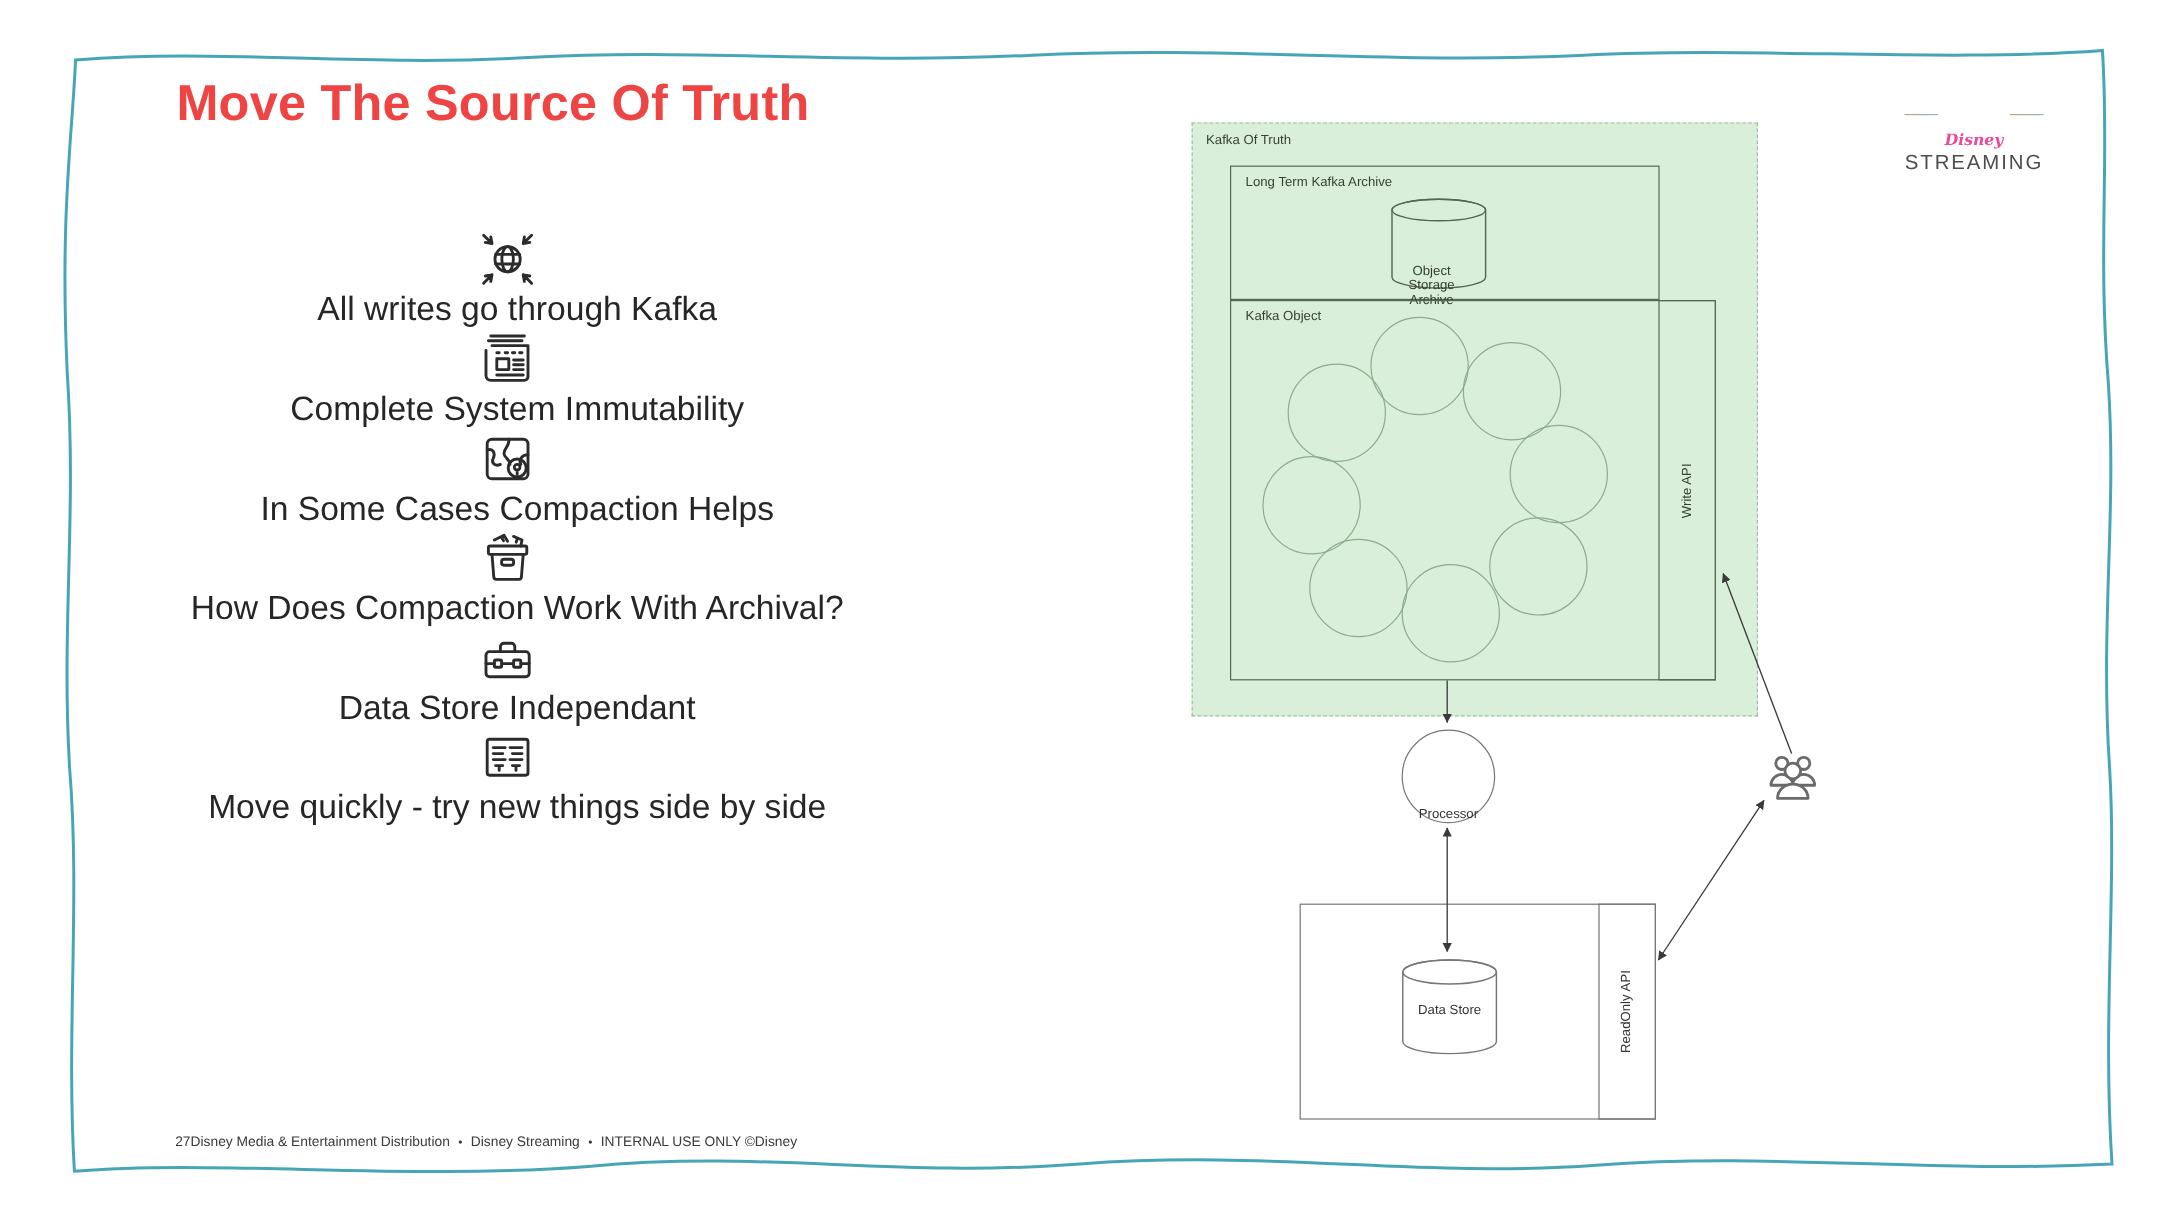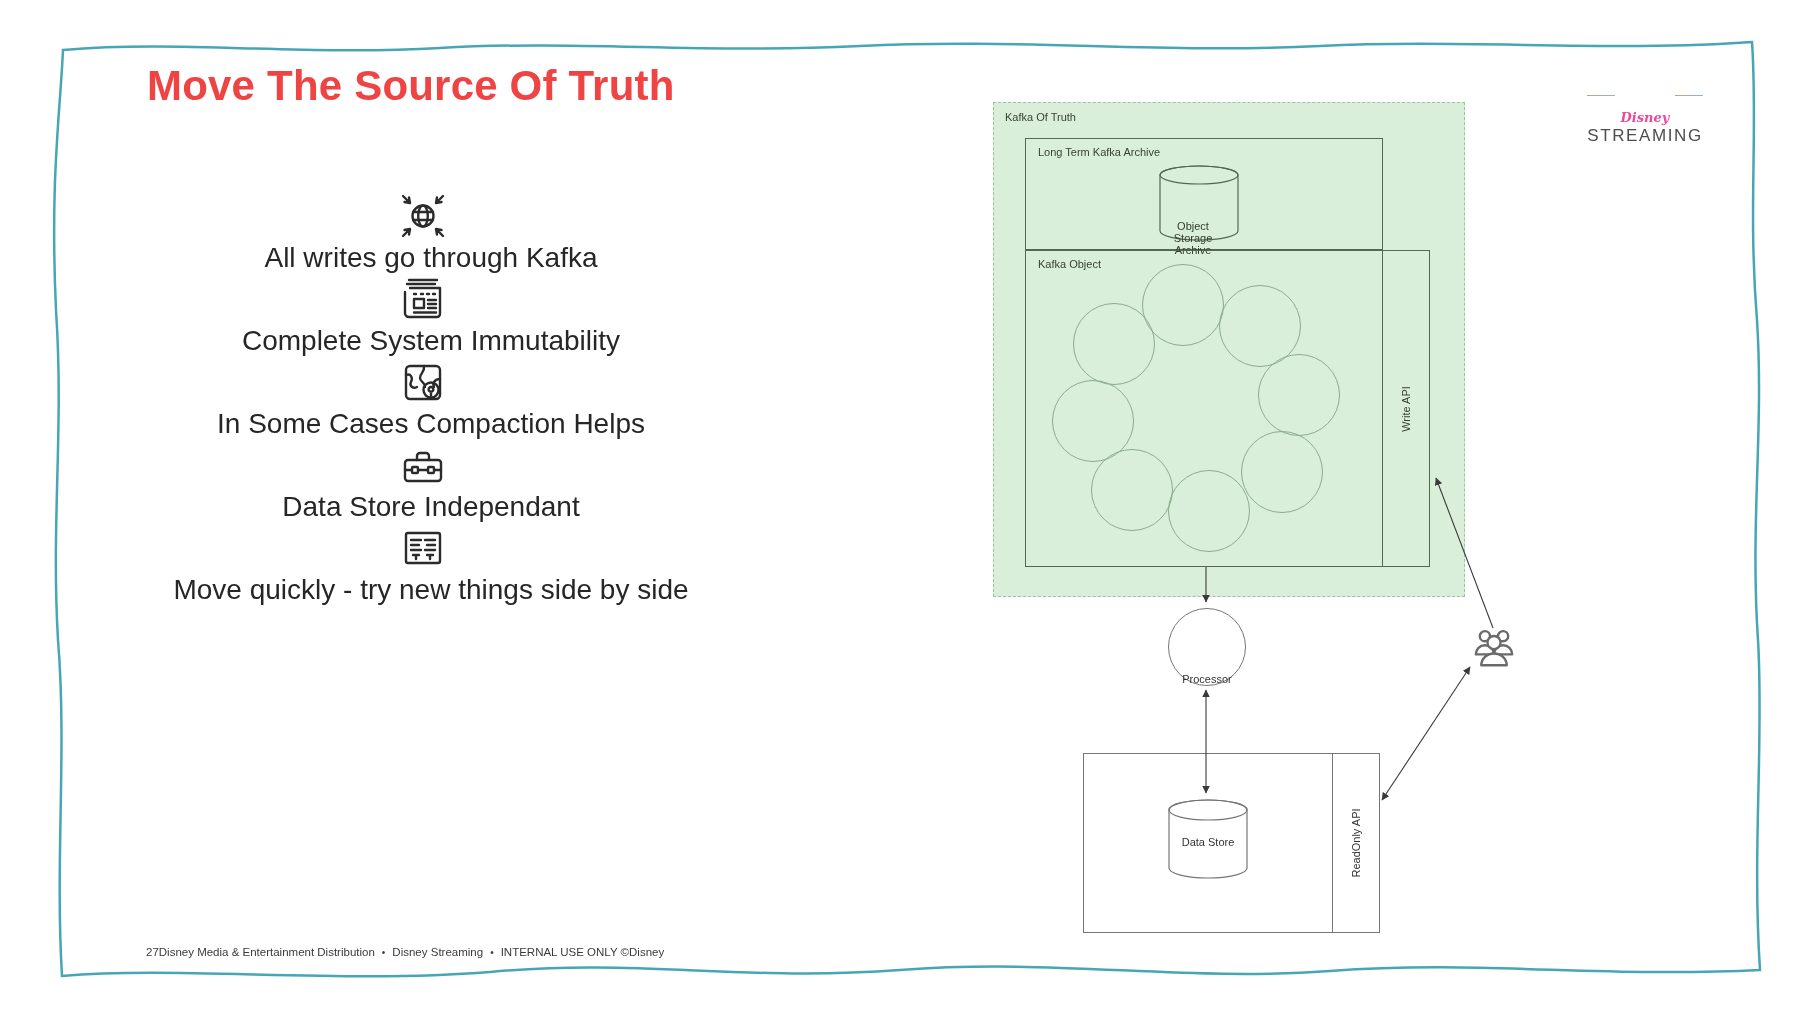--- a/index.html
+++ b/index.html
@@ -97,20 +97,32 @@
           <path d="M8 18 c5 -2 7 3 5 7 c-2 4 2 7 6 5"></path>
           <path d="M26 9 c1 6 -4 7 -4 12 c0 4 5 4 5 9"></path>
           <path d="M42 22 c-5 0 -8 4 -6 8"></path>
           <circle cx="33" cy="33" r="7.5"></circle>
           <path d="M33 30 a2.4 2.4 0 1 1 -0.1 0 M33 34.5 l0 4"></path>
         </svg>
       </span>
       <span class="bullet-label">In Some Cases Compaction Helps</span>
     </div>
 
+    <div class="bullet-row">
+      <span class="bullet-icon">
+        <svg width="50" height="50" viewBox="0 0 50 50">
+          <path d="M14 10 l8 -4 3 5 M30 7 l7 3 -1 5"></path>
+          <path d="M20 8 l1.6 2.6 M33 9 l-0.8 2.8"></path>
+          <rect x="9" y="15" width="32" height="7" rx="1.5"></rect>
+          <path d="M12 22 l1.5 19 a2 2 0 0 0 2 1.8 h19 a2 2 0 0 0 2 -1.8 l1.5 -19"></path>
+          <rect x="20" y="26" width="10" height="5" rx="2"></rect>
+        </svg>
+      </span>
+      <span class="bullet-label">How Does Compaction Work With Archival?</span>
+    </div>
 
     <div class="bullet-row">
       <span class="bullet-icon">
         <svg width="50" height="50" viewBox="0 0 50 50">
           <path d="M19 20 v-4 a3 3 0 0 1 3 -3 h6 a3 3 0 0 1 3 3 v4"></path>
           <rect x="7" y="20" width="36" height="21" rx="3"></rect>
           <path d="M7 30 h7 M20 30 h10 M36 30 h7"></path>
           <rect x="14" y="27" width="6" height="6" rx="1"></rect>
           <rect x="30" y="27" width="6" height="6" rx="1"></rect>
         </svg>

